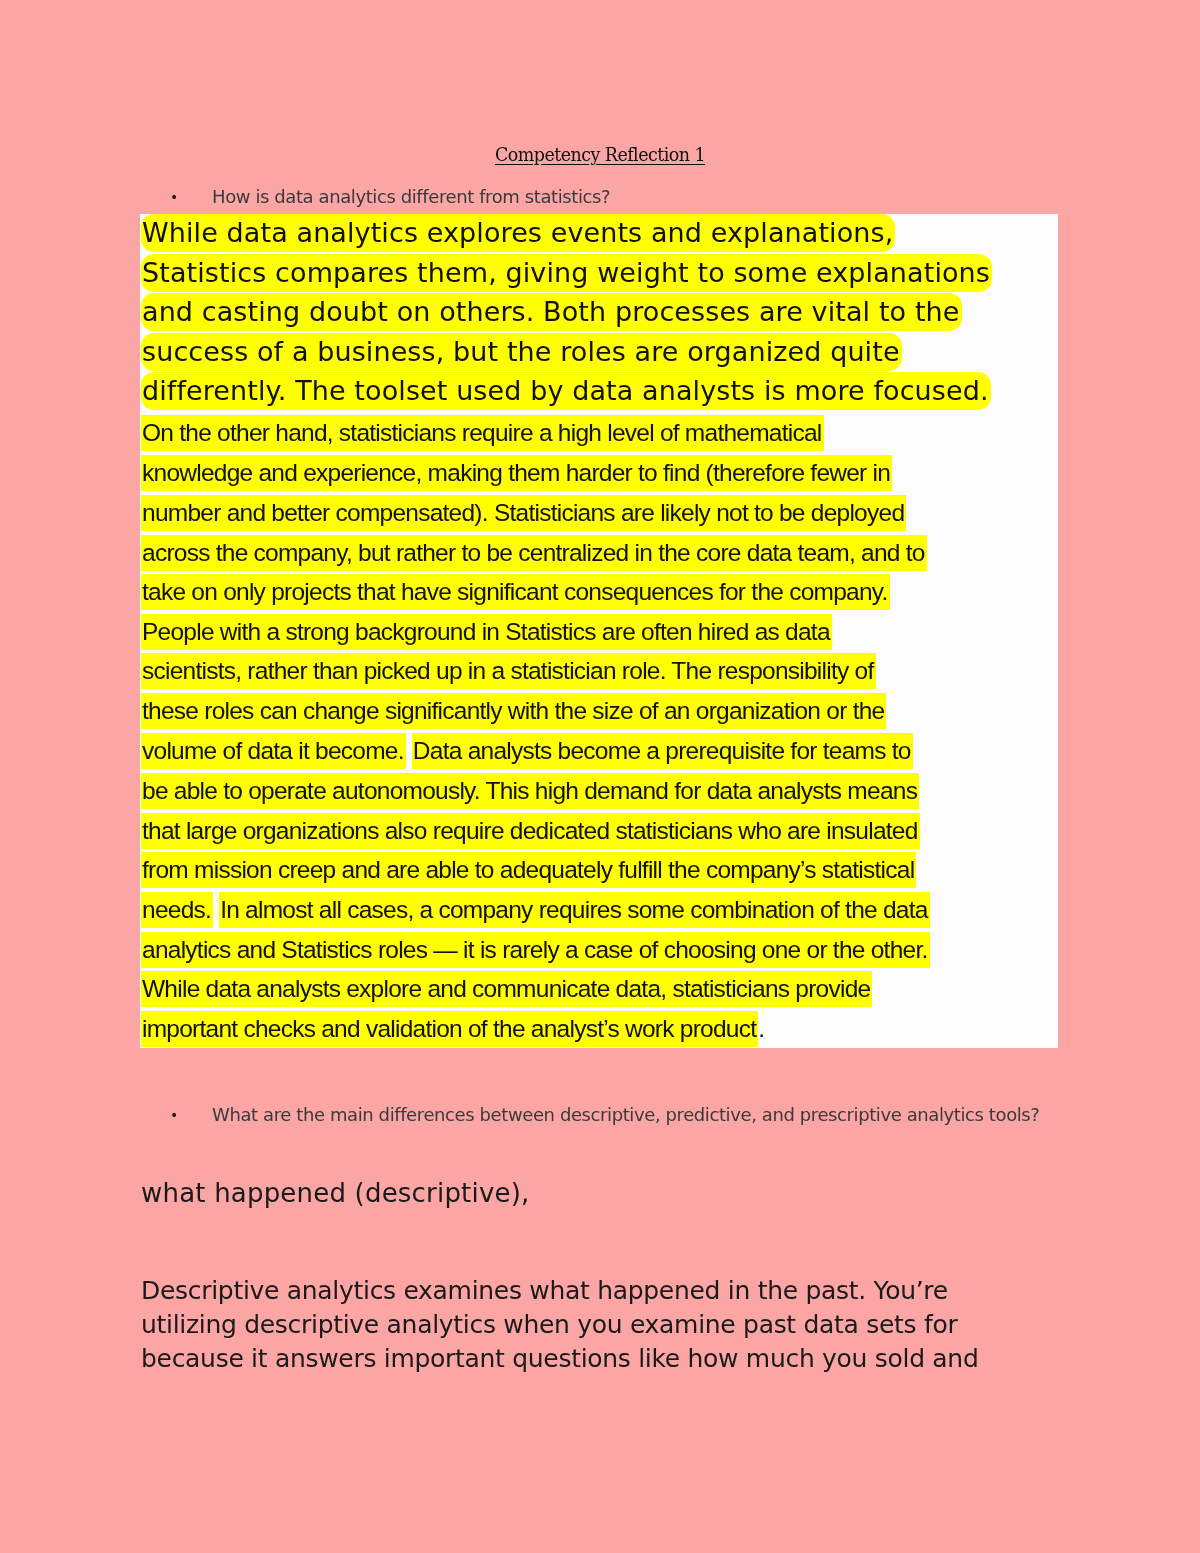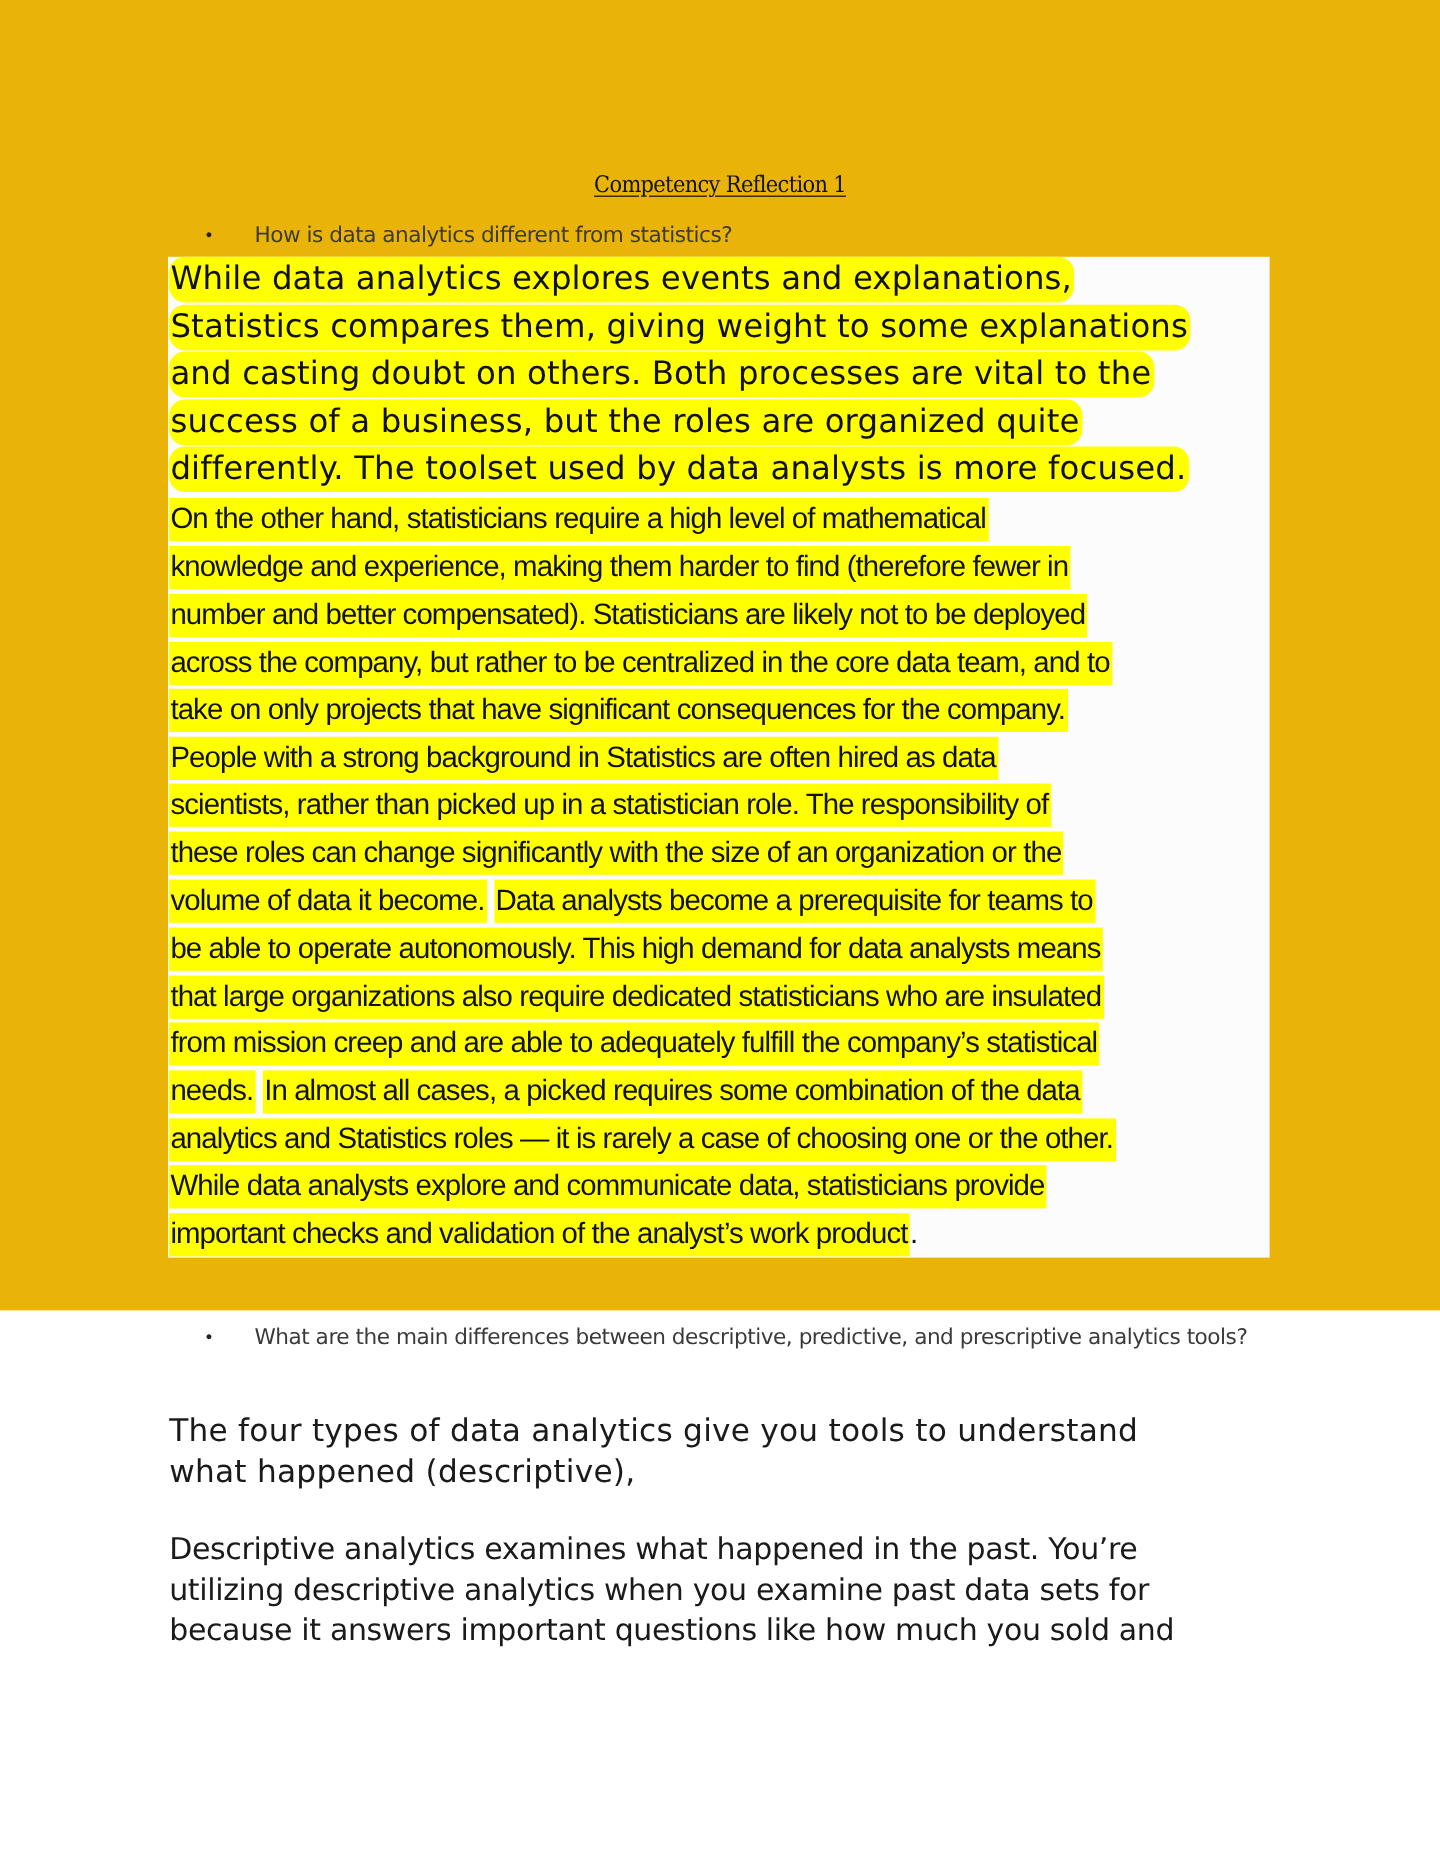--- a/index.html
+++ b/index.html
@@ -12,22 +12,22 @@
       height: 1553px;
       position: relative;
       overflow: hidden;
       color: #111111;
     }
     .page {
       position: absolute;
       left: 0;
       top: 0;
       width: 1200px;
-      height: 1092px;
-      background: #eab308;
+      height: 1553px;
+      background: #fca5a5;
     }
     .title {
       position: absolute;
       left: 0;
       width: 1200px;
       top: 143px;
       text-align: center;
       font-family: "DejaVu Serif", "Liberation Serif", serif;
       font-size: 19px;
       letter-spacing: -0.6px;
@@ -141,33 +141,32 @@
       <div class="hl-line arial" style="top: 493px;"><span class="hl">number and better compensated). Statisticians are likely not to be deployed</span></div>
       <div class="hl-line arial" style="top: 533px;"><span class="hl">across the company, but rather to be centralized in the core data team, and to</span></div>
       <div class="hl-line arial" style="top: 572px;"><span class="hl">take on only projects that have significant consequences for the company.</span></div>
       <div class="hl-line arial" style="top: 612px;"><span class="hl">People with a strong background in Statistics are often hired as data</span></div>
       <div class="hl-line arial" style="top: 651px;"><span class="hl">scientists, rather than picked up in a statistician role. The responsibility of</span></div>
       <div class="hl-line arial" style="top: 691px;"><span class="hl">these roles can change significantly with the size of an organization or the</span></div>
       <div class="hl-line arial" style="top: 731px;"><span class="hl">volume of data it become.</span><span> </span><span class="hl">Data analysts become a prerequisite for teams to</span></div>
       <div class="hl-line arial" style="top: 771px;"><span class="hl">be able to operate autonomously. This high demand for data analysts means</span></div>
       <div class="hl-line arial" style="top: 811px;"><span class="hl">that large organizations also require dedicated statisticians who are insulated</span></div>
       <div class="hl-line arial" style="top: 850px;"><span class="hl">from mission creep and are able to adequately fulfill the company’s statistical</span></div>
-      <div class="hl-line arial" style="top: 890px;"><span class="hl">needs.</span><span> </span><span class="hl">In almost all cases, a picked requires some combination of the data</span></div>
+      <div class="hl-line arial" style="top: 890px;"><span class="hl">needs.</span><span> </span><span class="hl">In almost all cases, a company requires some combination of the data</span></div>
       <div class="hl-line arial" style="top: 930px;"><span class="hl">analytics and Statistics roles — it is rarely a case of choosing one or the other.</span></div>
       <div class="hl-line arial" style="top: 969px;"><span class="hl">While data analysts explore and communicate data, statisticians provide</span></div>
       <div class="hl-line arial" style="top: 1009px;"><span class="hl">important checks and validation of the analyst’s work product</span><span class="plain-tail">.</span></div>
     </div>
 
   <div class="bullet-row bullet-2">
     <span class="bullet-dot">•</span>
     <span class="bullet-text">What are the main differences between descriptive, predictive, and prescriptive analytics tools?</span>
   </div>
 
   <div class="para para-lead">
-    <span class="para-line">The four types of data analytics give you tools to understand</span>
     <span class="para-line">what happened (descriptive),</span>
   </div>
 
   <div class="para para-body">
     <span class="para-line">Descriptive analytics examines what happened in the past. You’re</span>
     <span class="para-line">utilizing descriptive analytics when you examine past data sets for</span>
     <span class="para-line">because it answers important questions like how much you sold and</span>
   </div>
 
 </div>

